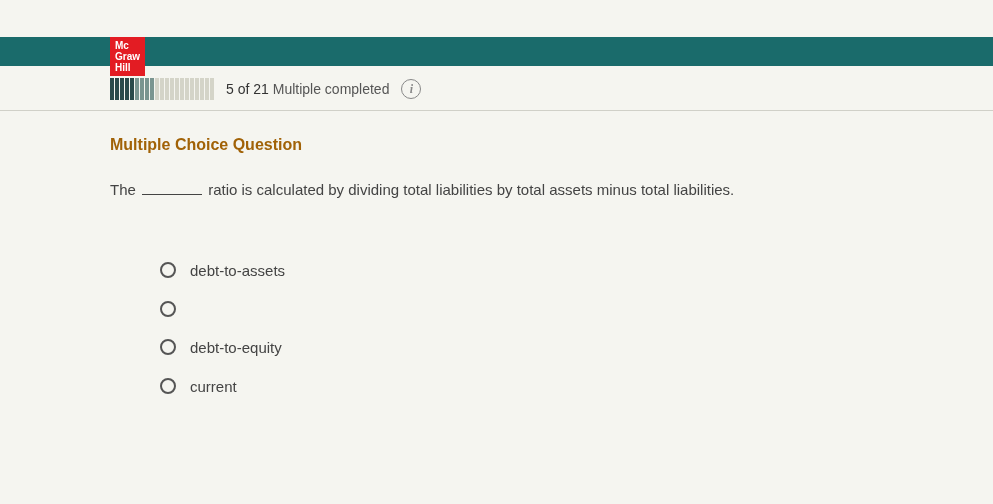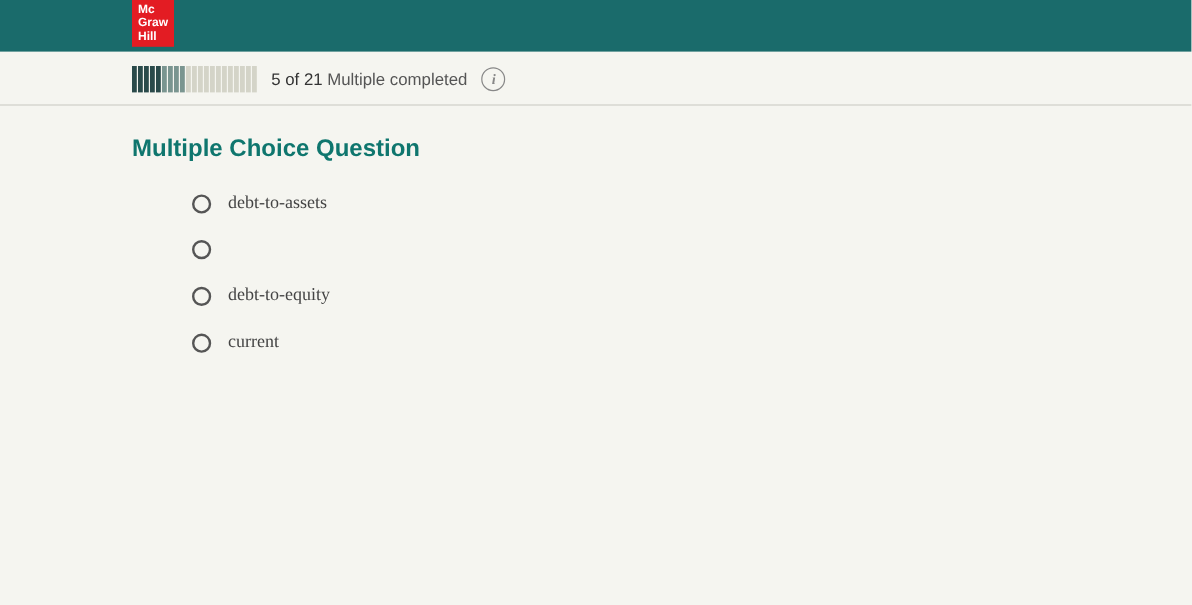--- a/index.html
+++ b/index.html
@@ -9,23 +9,24 @@
     }
     body {
       font-family: -apple-system, BlinkMacSystemFont, 'Segoe UI', Helvetica, Arial, sans-serif;
       background: #f5f5f0;
       width: 993px;
       height: 504px;
       overflow: hidden;
     }
     .top-bar {
       background: #1a6b6b;
-      height: 43px;
+      height: 29px;
       width: 100%;
       position: relative;
+      margin-top: 37px;
     }
     .logo {
       position: absolute;
       left: 110px;
       top: 0;
       background: #e31c23;
       color: white;
       font-size: 10px;
       font-weight: bold;
       padding: 3px 5px;
@@ -74,41 +75,40 @@
       color: #888;
       font-family: serif;
       font-style: italic;
       font-weight: bold;
       cursor: pointer;
     }
     .content {
       padding: 25px 110px;
     }
     .question-title {
-      font-size: 20px;
+      font-size: 16px;
       font-weight: 700;
-      color: #0f766e;
+      color: #a16207;
       margin-bottom: 25px;
     }
     .question-text {
       font-size: 15px;
       color: #444;
       margin-bottom: 60px;
       line-height: 1.5;
     }
     .blank {
       display: inline-block;
       border-bottom: 1.5px solid #444;
       width: 60px;
       vertical-align: baseline;
       margin: 0 2px;
     }
     .options {
       padding-left: 50px;
-      font-family: Liberation Serif, serif;
     }
     .option {
       display: flex;
       align-items: center;
       gap: 14px;
       margin-bottom: 22px;
       cursor: pointer;
     }
     .radio {
       width: 16px;
@@ -158,20 +158,23 @@
     <div class="bar"></div>
   </div>
   <div class="progress-text">
     <strong>5 of 21</strong><span> Multiple completed</span>
   </div>
   <div class="info-icon">i</div>
 </div>
 
 <div class="content">
   <h2 class="question-title">Multiple Choice Question</h2>
+  <p class="question-text">
+    <span>The </span><span class="blank"></span><span> ratio is calculated by dividing total liabilities by total assets minus total liabilities.</span>
+  </p>
   <div class="options">
     <div class="option">
       <div class="radio"></div>
       <span class="option-label">debt-to-assets</span>
     </div>
     <div class="option">
       <div class="radio"></div>
     </div>
     <div class="option">
       <div class="radio"></div>

